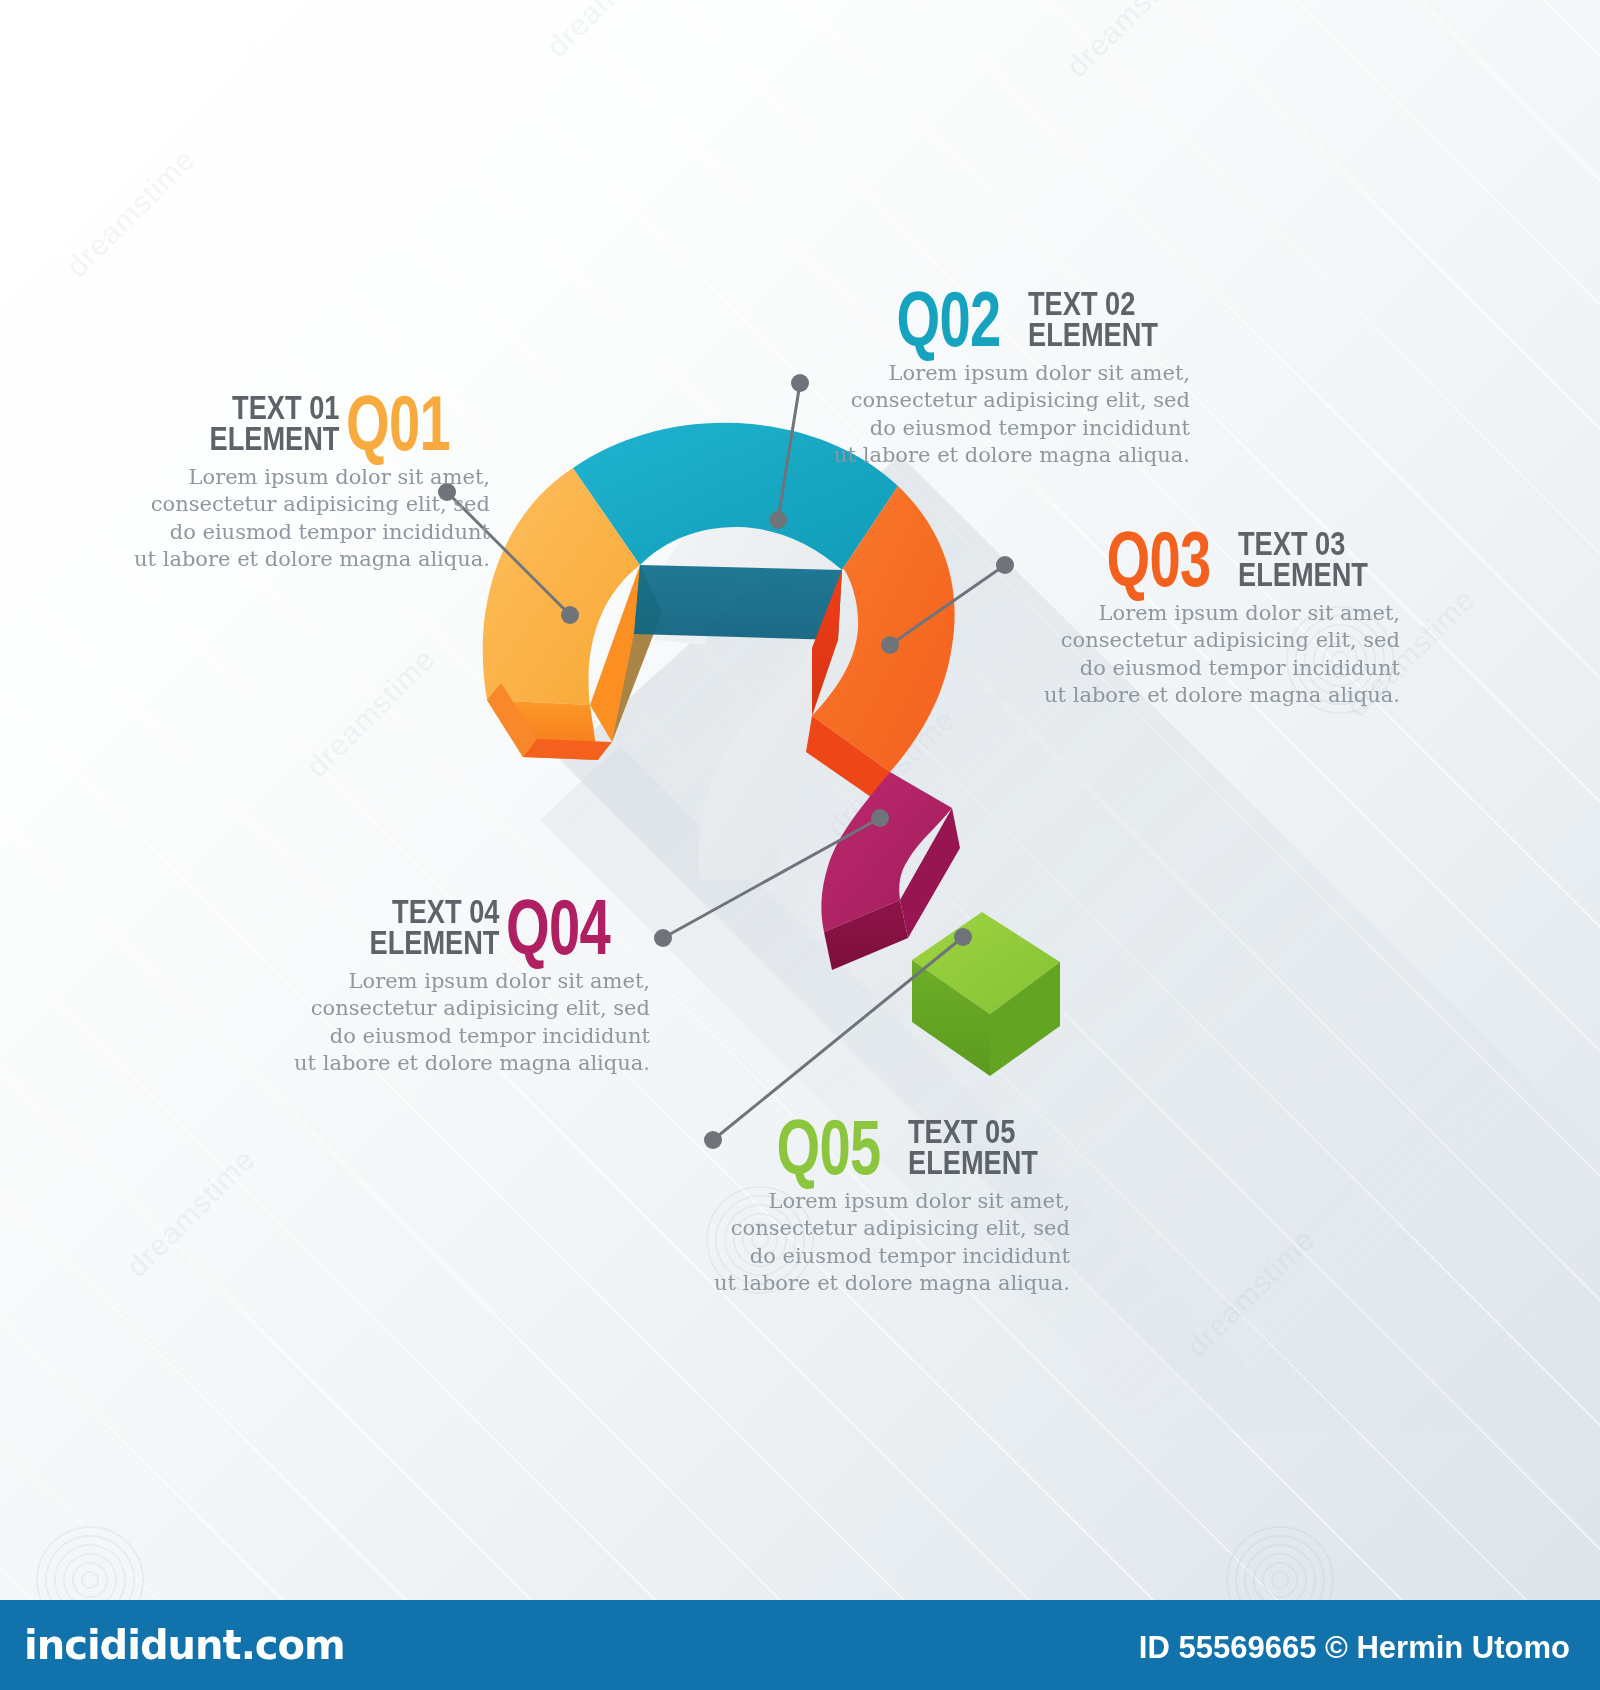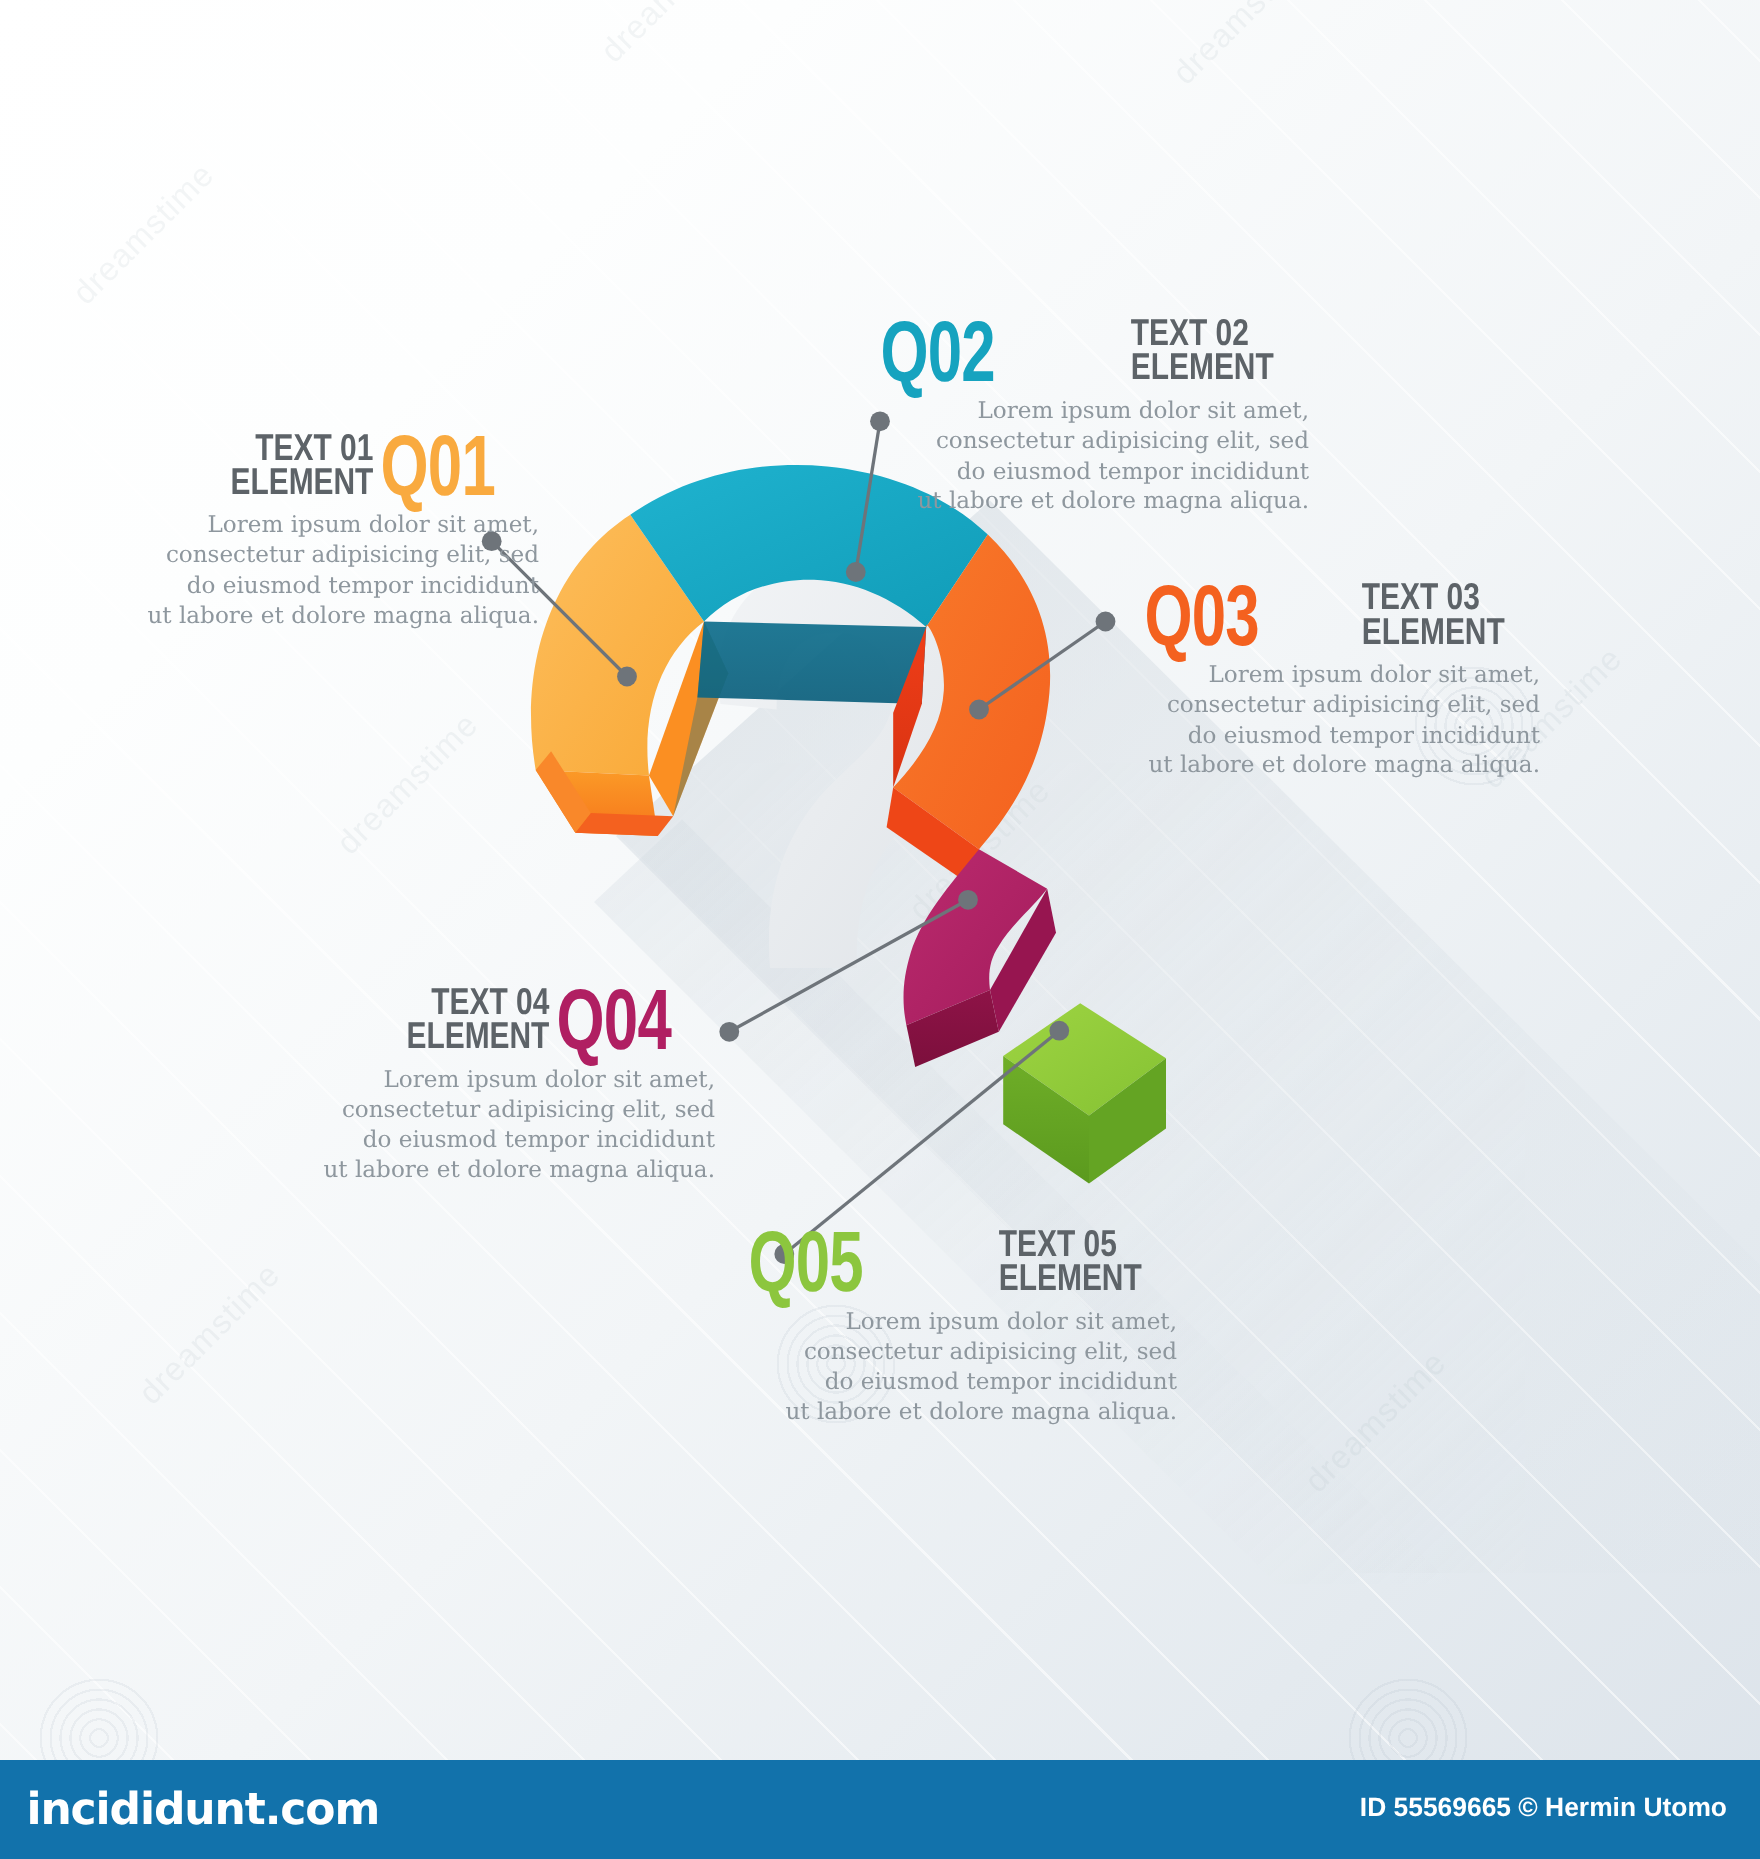--- a/index.html
+++ b/index.html
@@ -77,38 +77,38 @@
   .cal-num.n-right{transform-origin:left bottom;}
   .cal-num.n-left{transform-origin:right bottom;}
   .cal-body{
     color:#8e979e;font-size:21px;line-height:1.30;
     font-family:"DejaVu Serif","Liberation Serif",serif;
     font-weight:400;
   }
   .ta-r{text-align:right;}
   .ta-l{text-align:left;}
   .row-r{justify-content:flex-end;}
-  .row-l{justify-content:space-between;}
+  .row-l{justify-content:flex-end;gap:23px;}
 
   
   #art{position:absolute;left:0;top:0;width:1600px;height:1690px;}
   #lines{position:absolute;left:0;top:0;width:1600px;height:1690px;}
   
   #footer{
     position:absolute;left:0;top:1600px;width:1600px;height:90px;
     background:#1272ab;
   }
   #ds-logo{
     position:absolute;left:24px;top:22px;
     color:#ffffff;font-size:40px;font-weight:bold;letter-spacing:-1px;
     font-family:"DejaVu Sans","Liberation Sans",sans-serif;
   }
   #ds-id{
     position:absolute;right:30px;top:30px;
-    color:#ffffff;font-size:24px;font-weight:bold;
+    color:#ffffff;font-size:31px;font-weight:bold;
     font-family:"Liberation Sans",sans-serif;
   }
 </style>
 </head>
 <body>
 
 <div id="stage">
 
   <div class="wm-stripes"></div>
 

